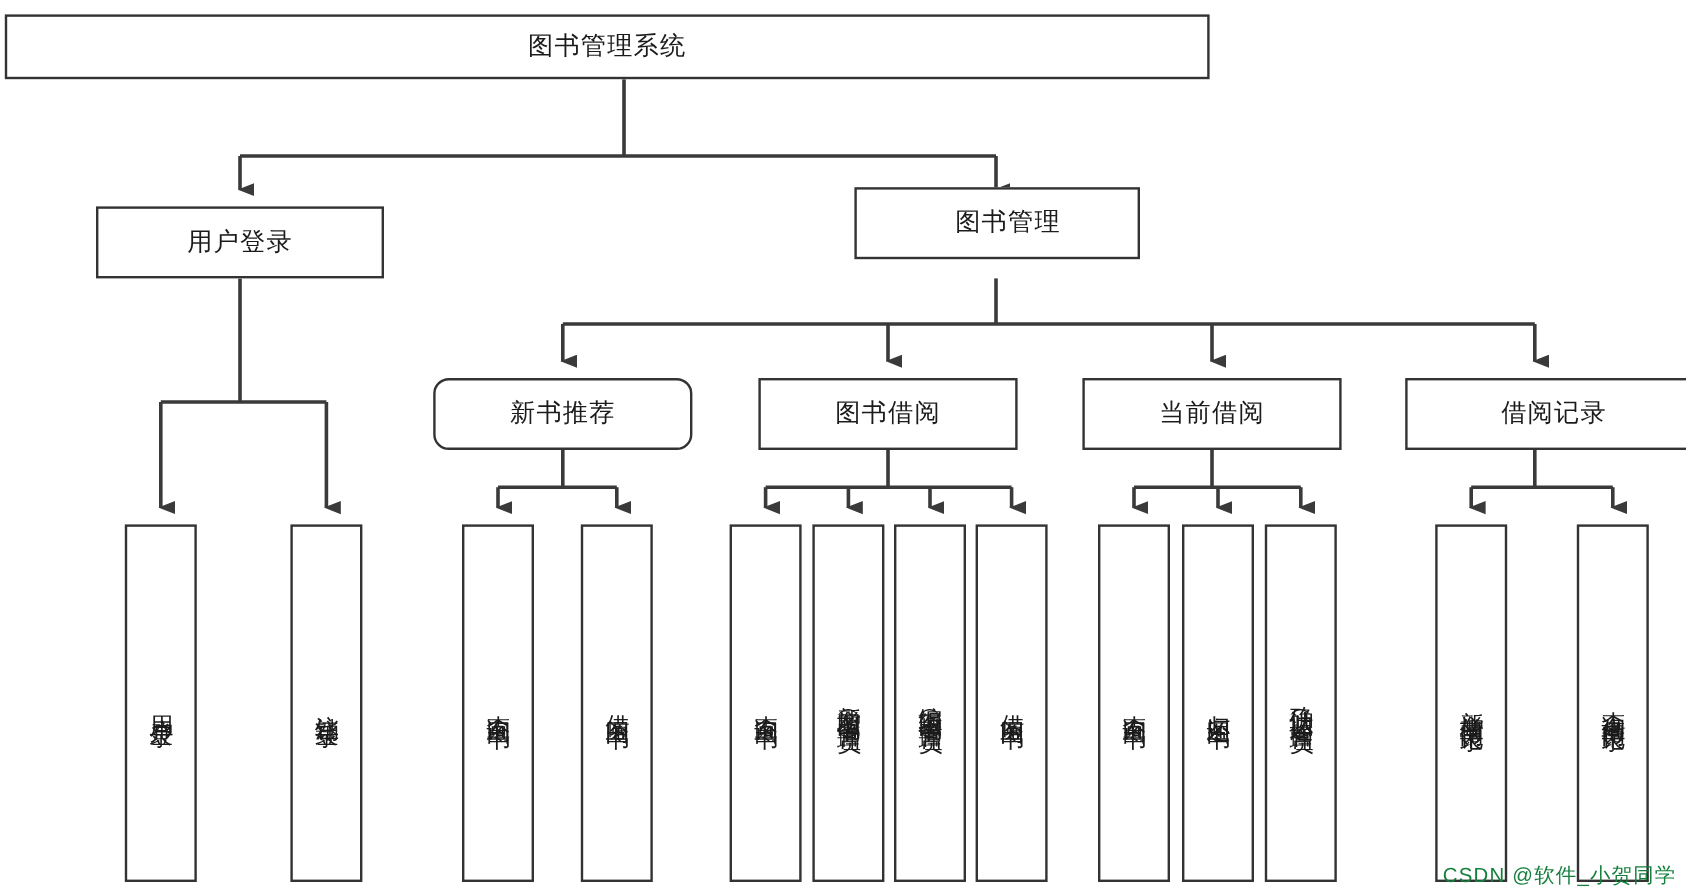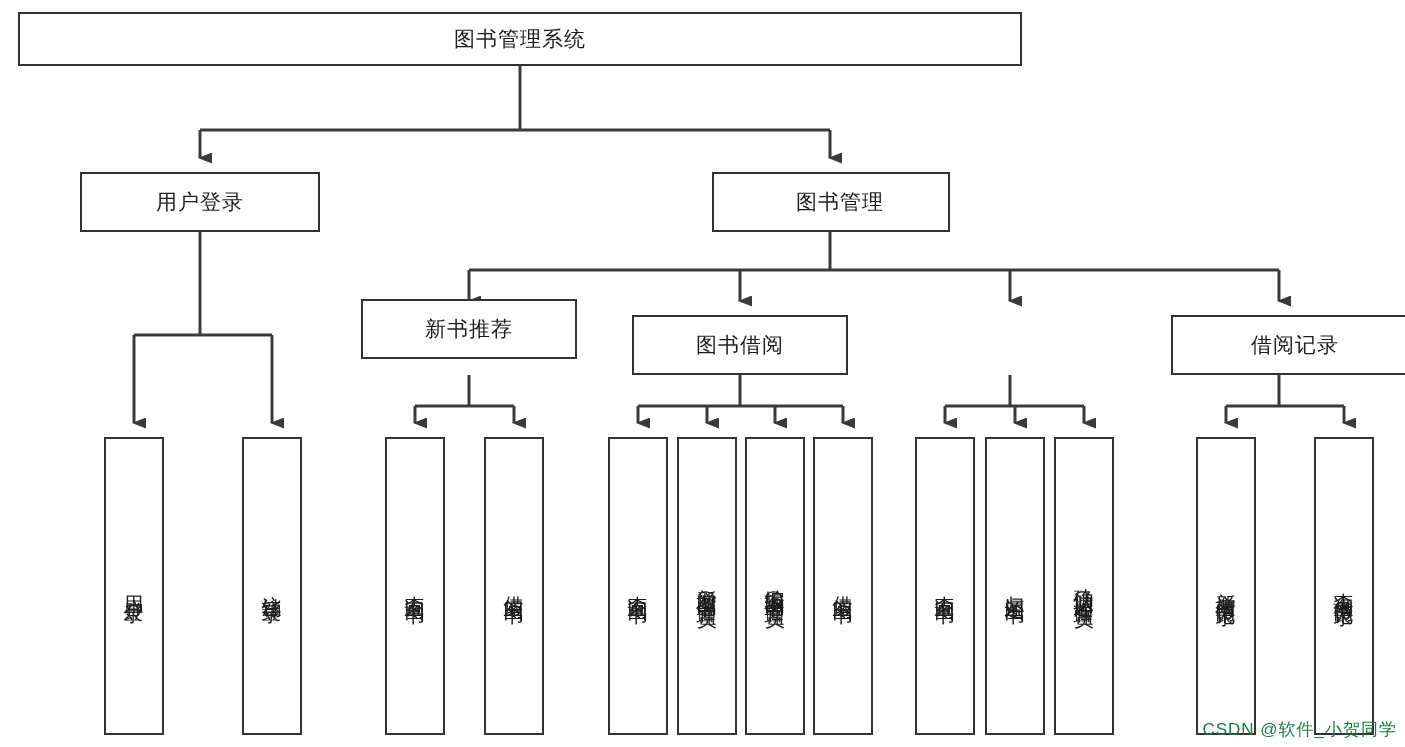--- a/index.html
+++ b/index.html
@@ -110,36 +110,39 @@
     </g>
 
     <g stroke="#3a3a3a" stroke-width="3" fill="none">
       <path d="M1279,375 L1279,406"></path>
       <path d="M1226,406 L1344,406"></path>
       <path d="M1226,406 L1226,423" marker-end="url(#arrowhead)"></path>
       <path d="M1344,406 L1344,423" marker-end="url(#arrowhead)"></path>
     </g>
   </svg>
 
-  <div class="node-box" style="left:18px;top:12px;width:1004px;height:54px;text-align:right;">
+  <div class="node-box" style="left:4px;top:12px;width:1004px;height:54px;text-align:right;">
     <span class="node-label">图书管理系统</span>
   </div>
 
   <div class="node-box" style="left:80px;top:172px;width:240px;height:60px;">
     <span class="node-label">用户登录</span>
   </div>
-  <div class="node-box" style="left:712px;top:172px;width:238px;height:60px;padding-left:18px;">
+  <div class="node-box" style="left:712px;top:156px;width:238px;height:60px;padding-left:18px;">
     <span class="node-label">图书管理</span>
   </div>
 
-  <div class="node-box" style="left:361px;top:299px;width:216px;height:60px;">
+  <div class="node-box" style="left:361px;top:315px;width:216px;height:60px;border-radius:13px;">
     <span class="node-label">新书推荐</span>
   </div>
   <div class="node-box" style="left:632px;top:315px;width:216px;height:60px;">
     <span class="node-label">图书借阅</span>
+  </div>
+  <div class="node-box" style="left:902px;top:315px;width:216px;height:60px;">
+    <span class="node-label">当前借阅</span>
   </div>
   <div class="node-box" style="left:1171px;top:315px;width:248px;height:60px;">
     <span class="node-label">借阅记录</span>
   </div>
 
   <div class="node-box leaf" style="left:104px;top:437px;width:60px;height:298px;">
     <span class="node-label">用户登录</span>
   </div>
   <div class="node-box leaf" style="left:242px;top:437px;width:60px;height:298px;">
     <span class="node-label">注销登录</span>

